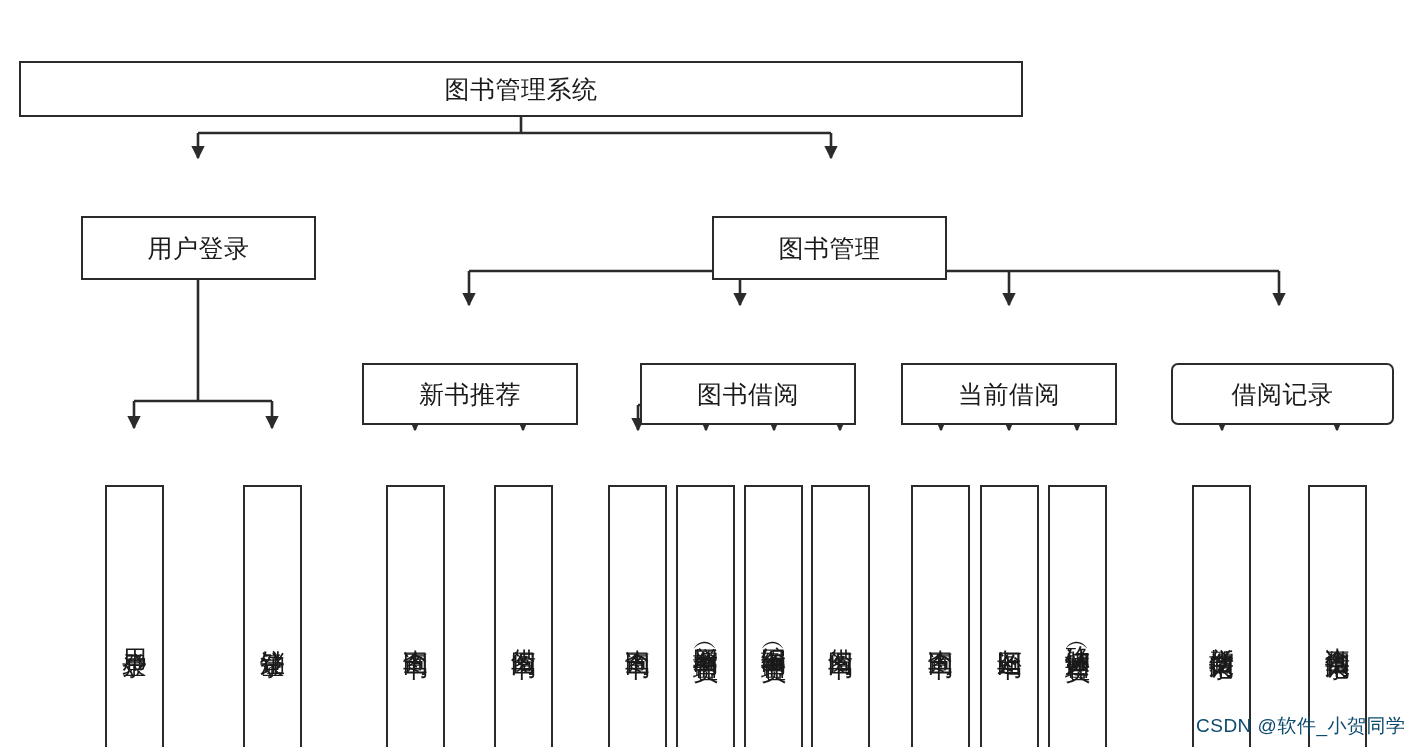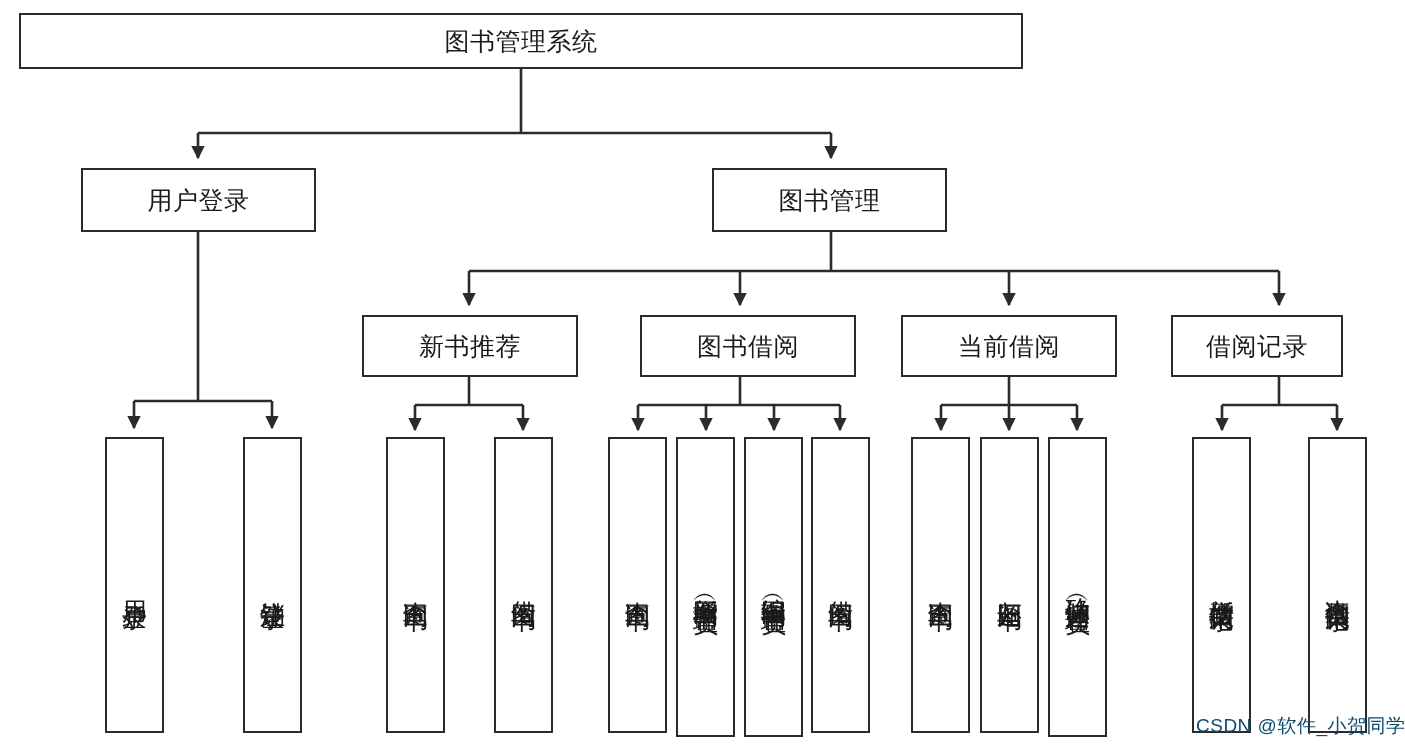--- a/index.html
+++ b/index.html
@@ -28,20 +28,21 @@
   }
   .node {
     position: absolute;
     box-sizing: border-box;
     background: #ffffff;
     border: 2.5px solid #2b2b2b;
     display: flex;
     align-items: center;
     justify-content: center;
     z-index: 3;
+    margin-top: 48px;
   }
   .node .label {
     color: #1a1a1a;
     text-align: center;
     line-height: 1.15;
     white-space: nowrap;
   }
   
   .node.horiz .label {
     font-size: 25px;
@@ -147,21 +148,21 @@
   </div>
 
   <div class="node horiz" style="left:640px; top:315px; width:216px; height:62px;">
     <span class="label">图书借阅</span>
   </div>
 
   <div class="node horiz" style="left:901px; top:315px; width:216px; height:62px;">
     <span class="label">当前借阅</span>
   </div>
 
-  <div class="node horiz" style="left:1171px; top:315px; width:172px; height:62px;">
+  <div class="node horiz" style="left:1171px; top:315px; width:223px; height:62px;border-radius:7px;">
     <span class="label">借阅记录</span>
   </div>
 
   <div class="node vert" style="left:105px; top:437px; width:59px; height:296px;">
     <span class="label">用户登录</span>
   </div>
 
   <div class="node vert" style="left:243px; top:437px; width:59px; height:296px;">
     <span class="label">注销登录</span>
   </div>

